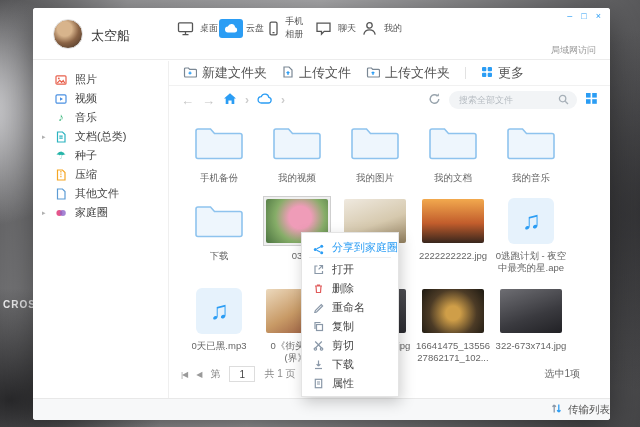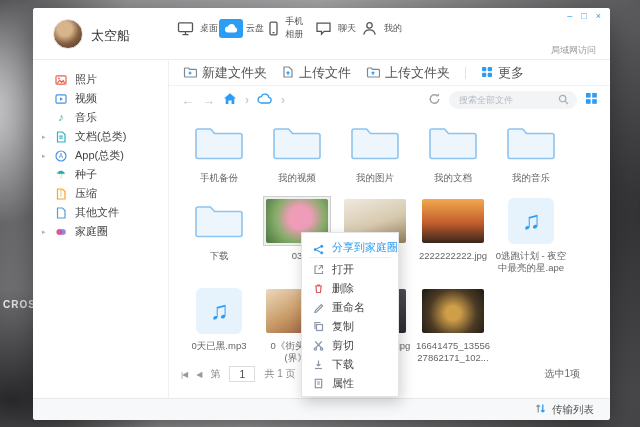--- a/index.html
+++ b/index.html
@@ -100,21 +100,21 @@
   .pagebar{position:absolute;left:148px;right:12px;top:354px;height:24px;display:flex;
     align-items:center;gap:9px;font-size:10px;color:#8b8b8b;}
   .pg-ico{font-size:8px;color:#9a9a9a;letter-spacing:-1px;}
   .pg-input{width:26px;height:16px;border:1px solid #ddd;text-align:center;font-size:10px;
     color:#444;outline:none;font-family:inherit;padding:0;}
   .sel-info{margin-left:auto;margin-right:18px;color:#666;font-size:10px;}
 
   
   .transferbar{position:absolute;left:0;right:0;bottom:0;height:22px;background:#f7f8f9;
     border-top:1px solid #e8e8e8;display:flex;align-items:center;justify-content:flex-end;
-    gap:6px;padding-right:16px;font-size:10.5px;color:#555;}
+    gap:6px;font-size:10.5px;color:#555;}
 </style>
 </head>
 <body>
 
 <div class="desktop">
   <div class="wall-cross">CROSS</div>
 </div>
 
 <div class="window">
 
@@ -290,30 +290,20 @@
       <span class="exp">▸</span>
       <span class="s-ico">
         <svg viewBox="0 0 12 12" width="12" height="12" fill="none" stroke="#2bb3c0" stroke-width="1.2">
             <path d="M2.5 1h5L10 3.5V11h-7.5z"></path>
             <path d="M4.3 5.2h3.4M4.3 7.2h3.4"></path>
           </svg>
       </span>
       <span>文档(总类)</span>
     </div>
     <div class="side-item">
-      <span class="exp">▸</span>
-      <span class="s-ico">
-        <svg viewBox="0 0 12 12" width="12" height="12">
-            <circle cx="6" cy="6" r="5" fill="none" stroke="#4a90e2" stroke-width="1.2"></circle>
-            <text x="6" y="8.3" text-anchor="middle" font-size="6.5" fill="#4a90e2">A</text>
-          </svg>
-      </span>
-      <span>App(总类)</span>
-    </div>
-    <div class="side-item">
       <span class="s-ico">
           <span class="gi" style="color:#26b5a9">☂</span>
         </span>
       <span>种子</span>
     </div>
     <div class="side-item">
       <span class="s-ico">
         <svg viewBox="0 0 12 12" width="12" height="12" fill="none" stroke="#f5a623" stroke-width="1.2">
             <path d="M2.5 1h5L10 3.5V11h-7.5z"></path>
             <path d="M5.9 2v7" stroke-dasharray="1.4 1"></path>
@@ -435,20 +425,26 @@
       <div class="ic">
           <div class="thumb th-dark1"></div>
         </div>
       <div class="lbl">322-673x723.jpg</div>
     </div>
     <div class="cell">
       <div class="ic">
           <div class="thumb th-statue"></div>
         </div>
       <div class="lbl">16641475_1355627862171_102...</div>
+    </div>
+    <div class="cell">
+      <div class="ic">
+          <div class="thumb th-dark2"></div>
+        </div>
+      <div class="lbl">322-673x714.jpg</div>
     </div>
   </div>
 
   <div class="ctx">
     <div class="ctx-item accent">
       <span class="ci">
         <svg width="11" height="11" viewBox="0 0 11 11">
             <circle cx="8.7" cy="2.3" r="1.5" fill="currentColor"></circle>
             <circle cx="2.3" cy="5.5" r="1.5" fill="currentColor"></circle>
             <circle cx="8.7" cy="8.7" r="1.5" fill="currentColor"></circle>

